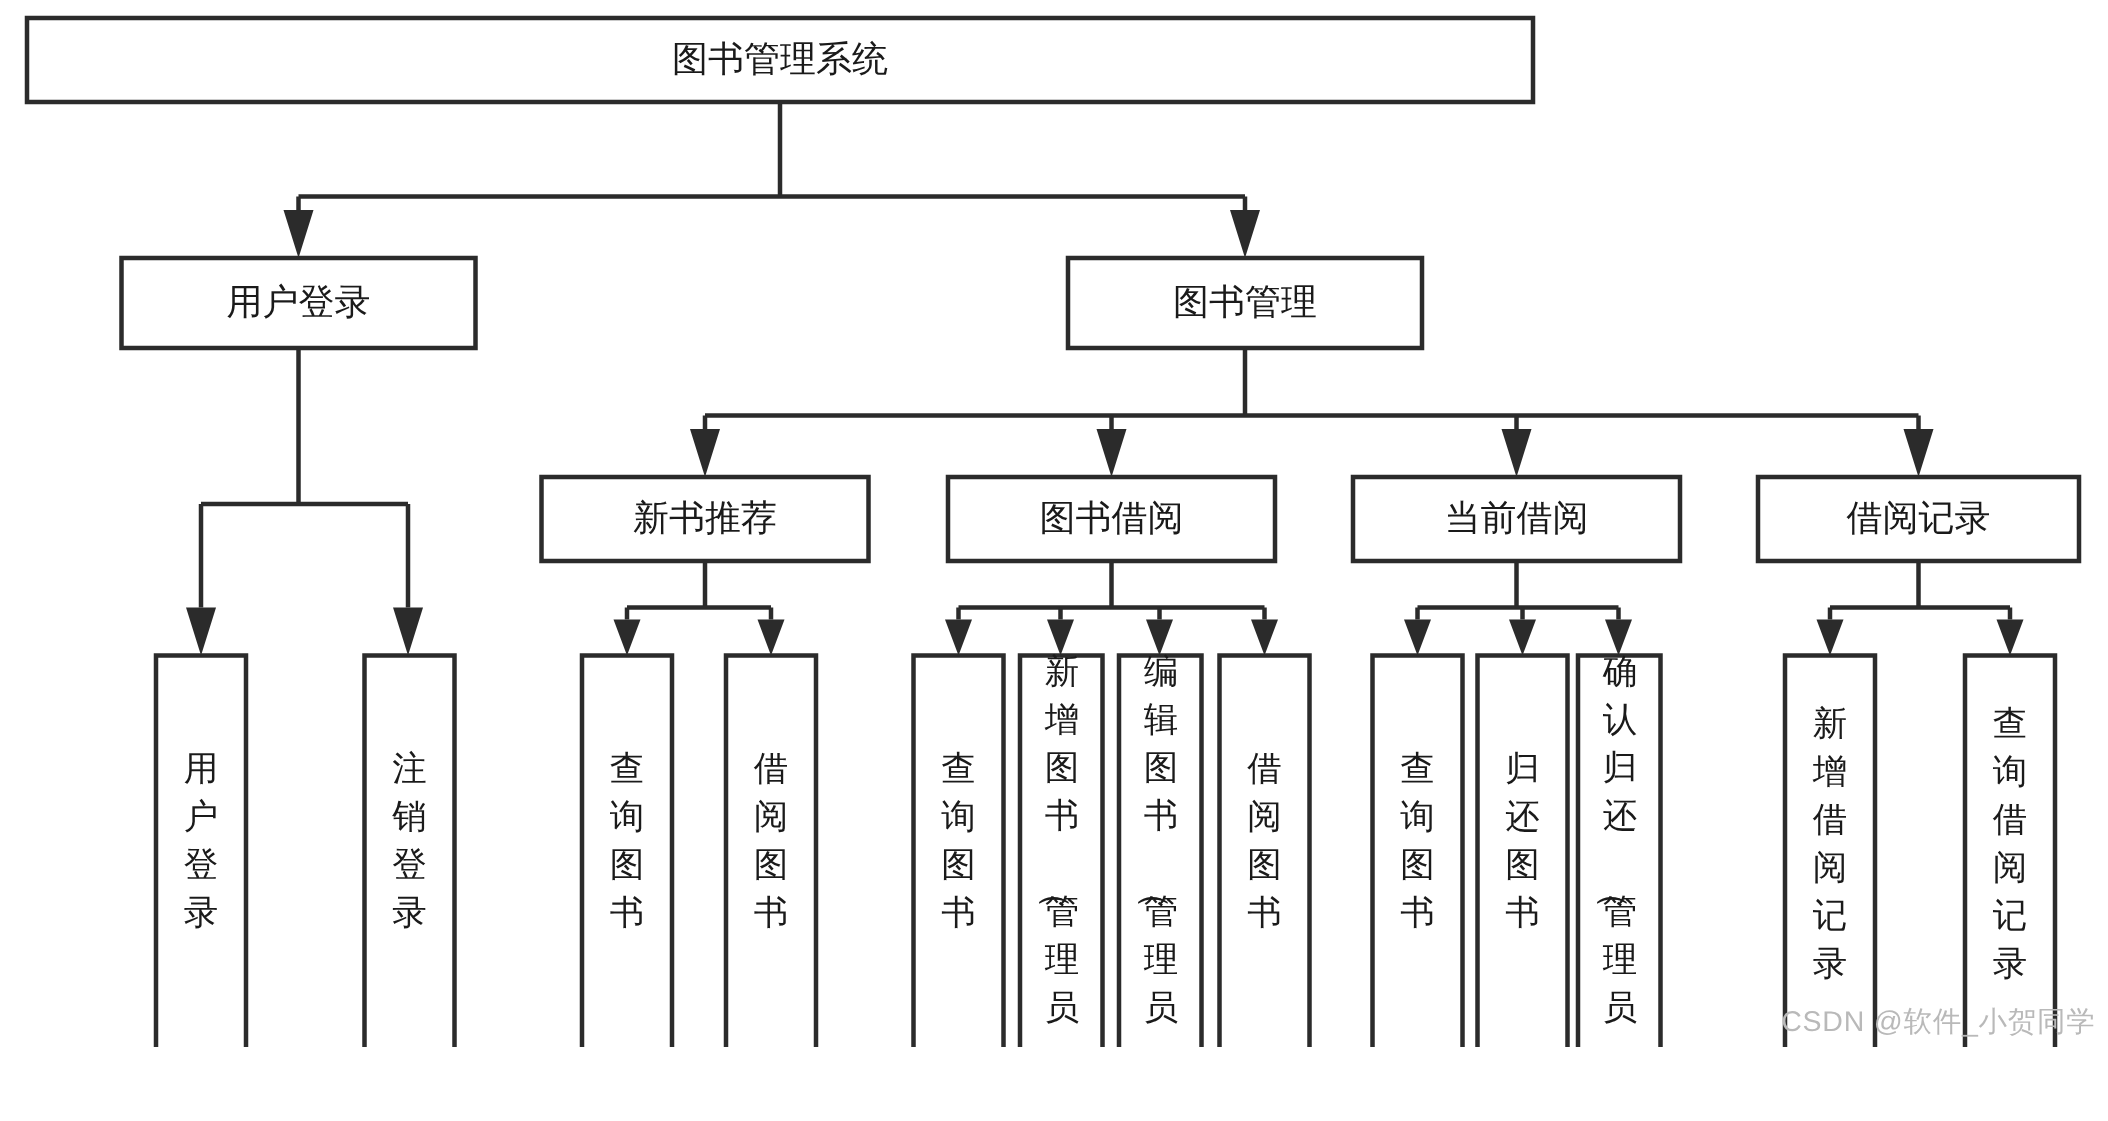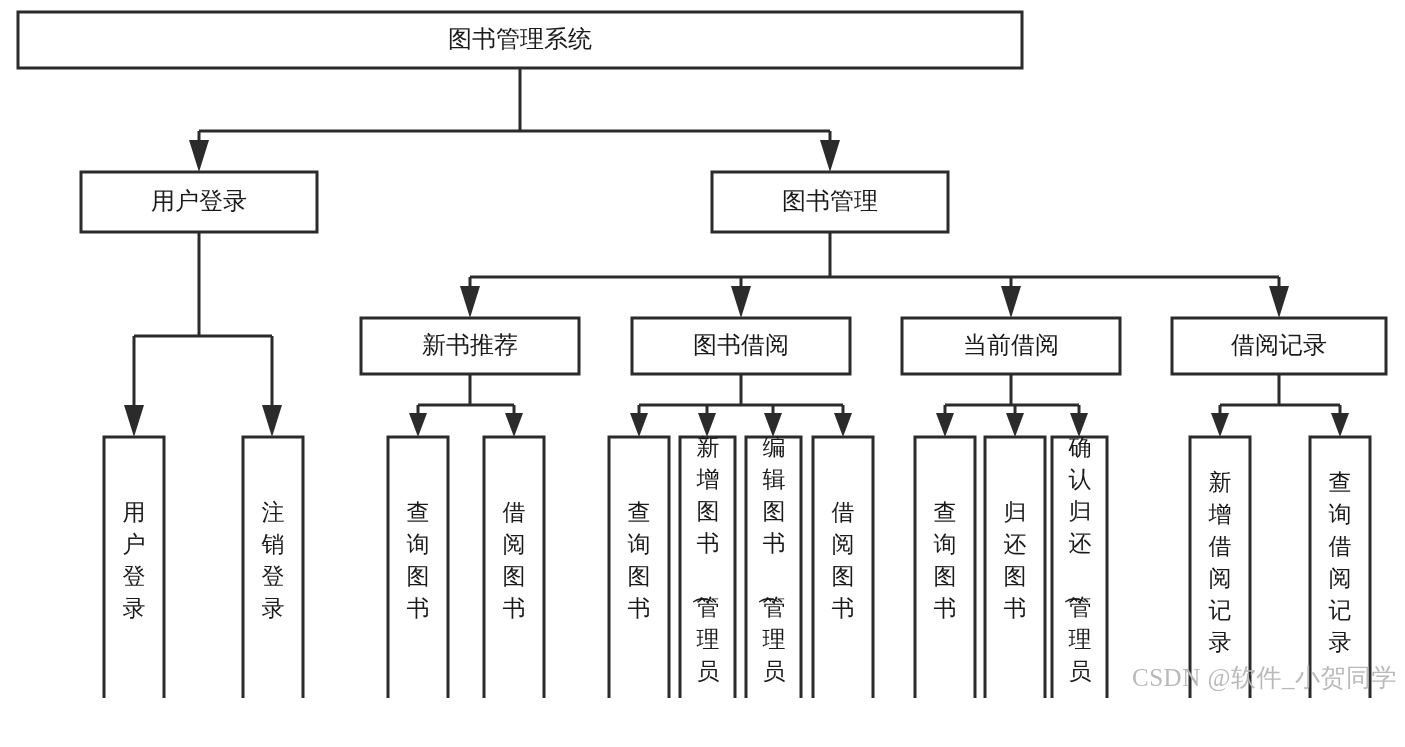--- a/index.html
+++ b/index.html
@@ -51,22 +51,22 @@
   .node-label-v {
     font-family: "Liberation Sans", "DejaVu Sans", sans-serif;
     font-size: 23px;
     fill: #1a1a1a;
     text-anchor: middle;
   }
   .watermark-text {
     position: absolute;
     right: 8px;
     bottom: 4px;
-    font-family: Liberation Serif, serif;
-    font-size: 25px;
+    font-family: Liberation Sans, sans-serif;
+    font-size: 19px;
     color: #b9b9b9;
     letter-spacing: 0.5px;
     white-space: nowrap;
     user-select: none;
   }
 </style>
 </head>
 <body>
 
 <div id="diagram-root">

